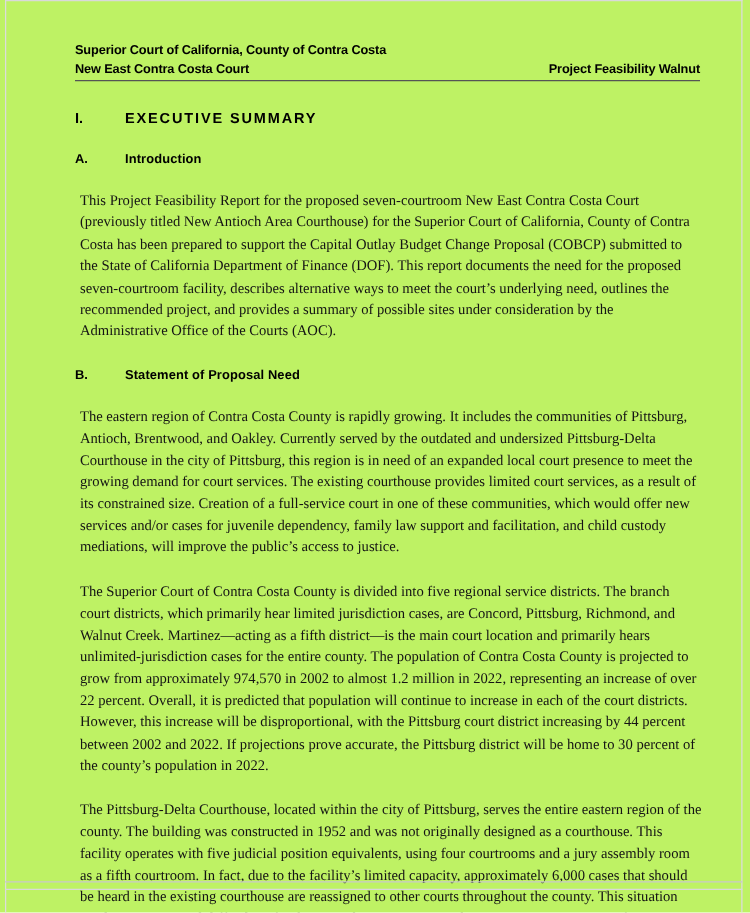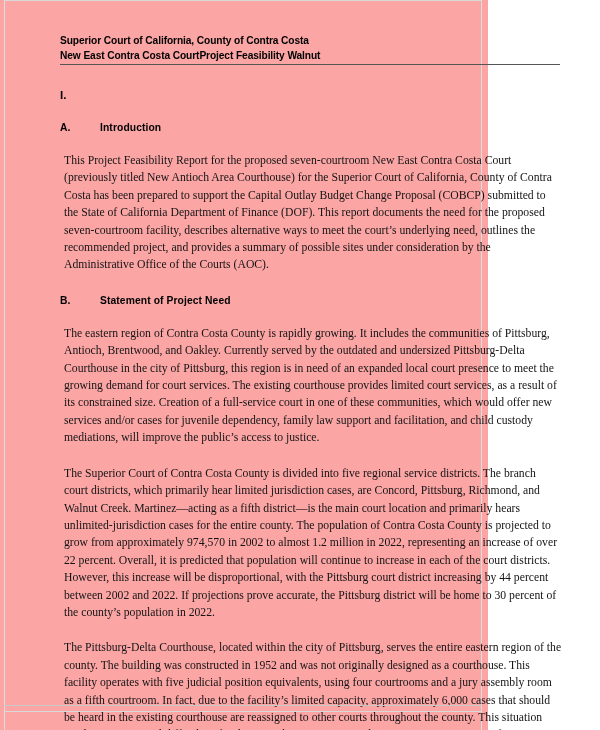--- a/index.html
+++ b/index.html
@@ -10,23 +10,23 @@
   body {
     width: 600px;
     height: 730px;
     overflow: hidden;
     font-family: "Liberation Serif", "DejaVu Serif", serif;
     color: #111111;
   }
 
   .page {
     position: relative;
-    width: 488px;
+    width: 600px;
     height: 730px;
-    background: #fca5a5;
+    background: #bef264;
     box-sizing: border-box;
   }
 
   
   .page-frame-top {
     position: absolute;
     top: 0; left: 4px; right: 6px;
     height: 1px;
     background: #d9d9d9;
   }
@@ -72,20 +72,21 @@
     line-height: 14.5px;
     color: #000000;
     letter-spacing: -0.1px;
   }
   .doc-header .hdr-line {
     display: block;
     white-space: nowrap;
   }
   .doc-header .hdr-row2 {
     display: flex;
+    justify-content: space-between;
     align-items: baseline;
   }
   .header-rule {
     border-bottom: 1.1px solid #555555;
     margin-top: 1px;
     width: 500px;
   }
 
   
   .h-roman {
@@ -140,32 +141,33 @@
       <span class="hdr-line">Superior Court of California, County of Contra Costa</span>
       <span class="hdr-row2">
         <span>New East Contra Costa Court</span>
         <span>Project Feasibility Walnut</span>
       </span>
     </div>
     <div class="header-rule"></div>
 
     <div class="h-roman">
       <span class="num">I.</span>
+      <span class="txt">EXECUTIVE SUMMARY</span>
     </div>
 
     <div class="h-alpha">
       <span class="num">A.</span>
       <span class="txt">Introduction</span>
     </div>
 
     <p class="body first-after-heading">This Project Feasibility Report for the proposed seven-courtroom New East Contra Costa Court (previously titled New Antioch Area Courthouse) for the Superior Court of California, County of Contra Costa has been prepared to support the Capital Outlay Budget Change Proposal (COBCP) submitted to the State of California Department of Finance (DOF). This report documents the need for the proposed seven-courtroom facility, describes alternative ways to meet the court’s underlying need, outlines the recommended project, and provides a summary of possible sites under consideration by the Administrative Office of the Courts (AOC).</p>
 
     <div class="h-alpha">
       <span class="num">B.</span>
-      <span class="txt">Statement of Project Need</span>
+      <span class="txt">Statement of Proposal Need</span>
     </div>
 
     <p class="body first-after-heading">The eastern region of Contra Costa County is rapidly growing. It includes the communities of Pittsburg, Antioch, Brentwood, and Oakley. Currently served by the outdated and undersized Pittsburg-Delta Courthouse in the city of Pittsburg, this region is in need of an expanded local court presence to meet the growing demand for court services. The existing courthouse provides limited court services, as a result of its constrained size. Creation of a full-service court in one of these communities, which would offer new services and/or cases for juvenile dependency, family law support and facilitation, and child custody mediations, will improve the public’s access to justice.</p>
 
     <p class="body">The Superior Court of Contra Costa County is divided into five regional service districts. The branch court districts, which primarily hear limited jurisdiction cases, are Concord, Pittsburg, Richmond, and Walnut Creek. Martinez—acting as a fifth district—is the main court location and primarily hears unlimited-jurisdiction cases for the entire county. The population of Contra Costa County is projected to grow from approximately 974,570 in 2002 to almost 1.2 million in 2022, representing an increase of over 22 percent. Overall, it is predicted that population will continue to increase in each of the court districts. However, this increase will be disproportional, with the Pittsburg court district increasing by 44 percent between 2002 and 2022. If projections prove accurate, the Pittsburg district will be home to 30 percent of the county’s population in 2022.</p>
 
     <p class="body">The Pittsburg-Delta Courthouse, located within the city of Pittsburg, serves the entire eastern region of the county. The building was constructed in 1952 and was not originally designed as a courthouse. This facility operates with five judicial position equivalents, using four courtrooms and a jury assembly room as a fifth courtroom. In fact, due to the facility’s limited capacity, approximately 6,000 cases that should be heard in the existing courthouse are reassigned to other courts throughout the county. This situation results in operational difficulties for the court that in turn creates barriers to access to justice for county residents.</p>
 
   </div>
 

